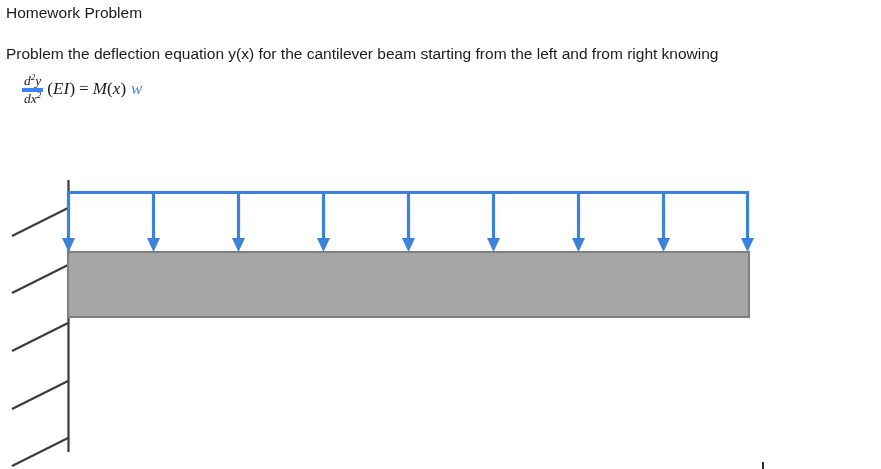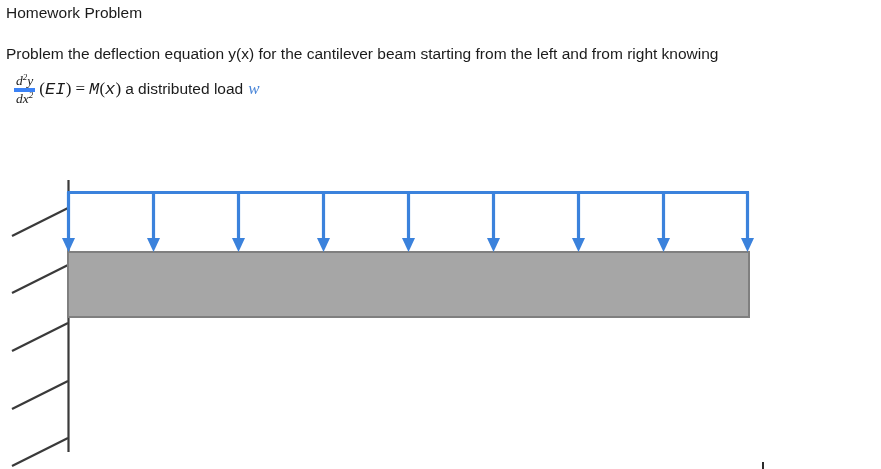--- a/index.html
+++ b/index.html
@@ -39,21 +39,21 @@
     left: 6px;
     top: 43px;
     font-size: 15.5px;
     line-height: 21px;
     color: #1b1b1b;
     white-space: nowrap;
   }
 
   .formula-line {
     position: absolute;
-    left: 14px;
+    left: 22px;
     top: 70px;
     height: 38px;
     display: flex;
     align-items: center;
     white-space: nowrap;
   }
 
   
   .frac {
     display: inline-flex;
@@ -72,21 +72,21 @@
   .frac .num {
     padding: 0 2px 0px 2px;
   }
   .frac .den {
     padding: 0px 2px 0 2px;
     border-top: 4px solid #3b82f6;
   }
   .frac sup { font-size: 9px; font-style: italic; vertical-align: super; line-height: 0; }
 
   .mathit {
-    font-family: Liberation Mono, monospace;
+    font-family: Liberation Serif, serif;
     font-style: italic;
     font-size: 17px;
     letter-spacing: 0.2px;
   }
   .mathrm {
     font-family: "Liberation Serif", serif;
     font-style: normal;
     font-size: 17px;
   }
   .mathop {
@@ -131,21 +131,20 @@
       <span class="den"><span>dx</span><sup>2</sup></span>
     </span>
     <span class="mathrm">(</span>
     <span class="mathit">EI</span>
     <span class="mathrm">)</span>
     <span class="mathop">=</span>
     <span class="mathit">M</span>
     <span class="mathrm">(</span>
     <span class="mathit">x</span>
     <span class="mathrm">)</span>
-    <span class="plaintext">a distributed load</span>
     <span class="wsym" style="color: rgb(74, 134, 216);">w</span>
   </div>
 
   <svg class="diagram" width="881" height="469" viewBox="0 0 881 469" xmlns="http://www.w3.org/2000/svg">
 
     <line x1="68.5" y1="180" x2="68.5" y2="452" stroke="#3A3A3A" stroke-width="2.2"></line>
 
     <g>
       <line x1="68" y1="208" x2="12" y2="236" stroke="#3A3A3A" stroke-width="2.2"></line>
       <line x1="68" y1="265" x2="12" y2="293" stroke="#3A3A3A" stroke-width="2.2"></line>

